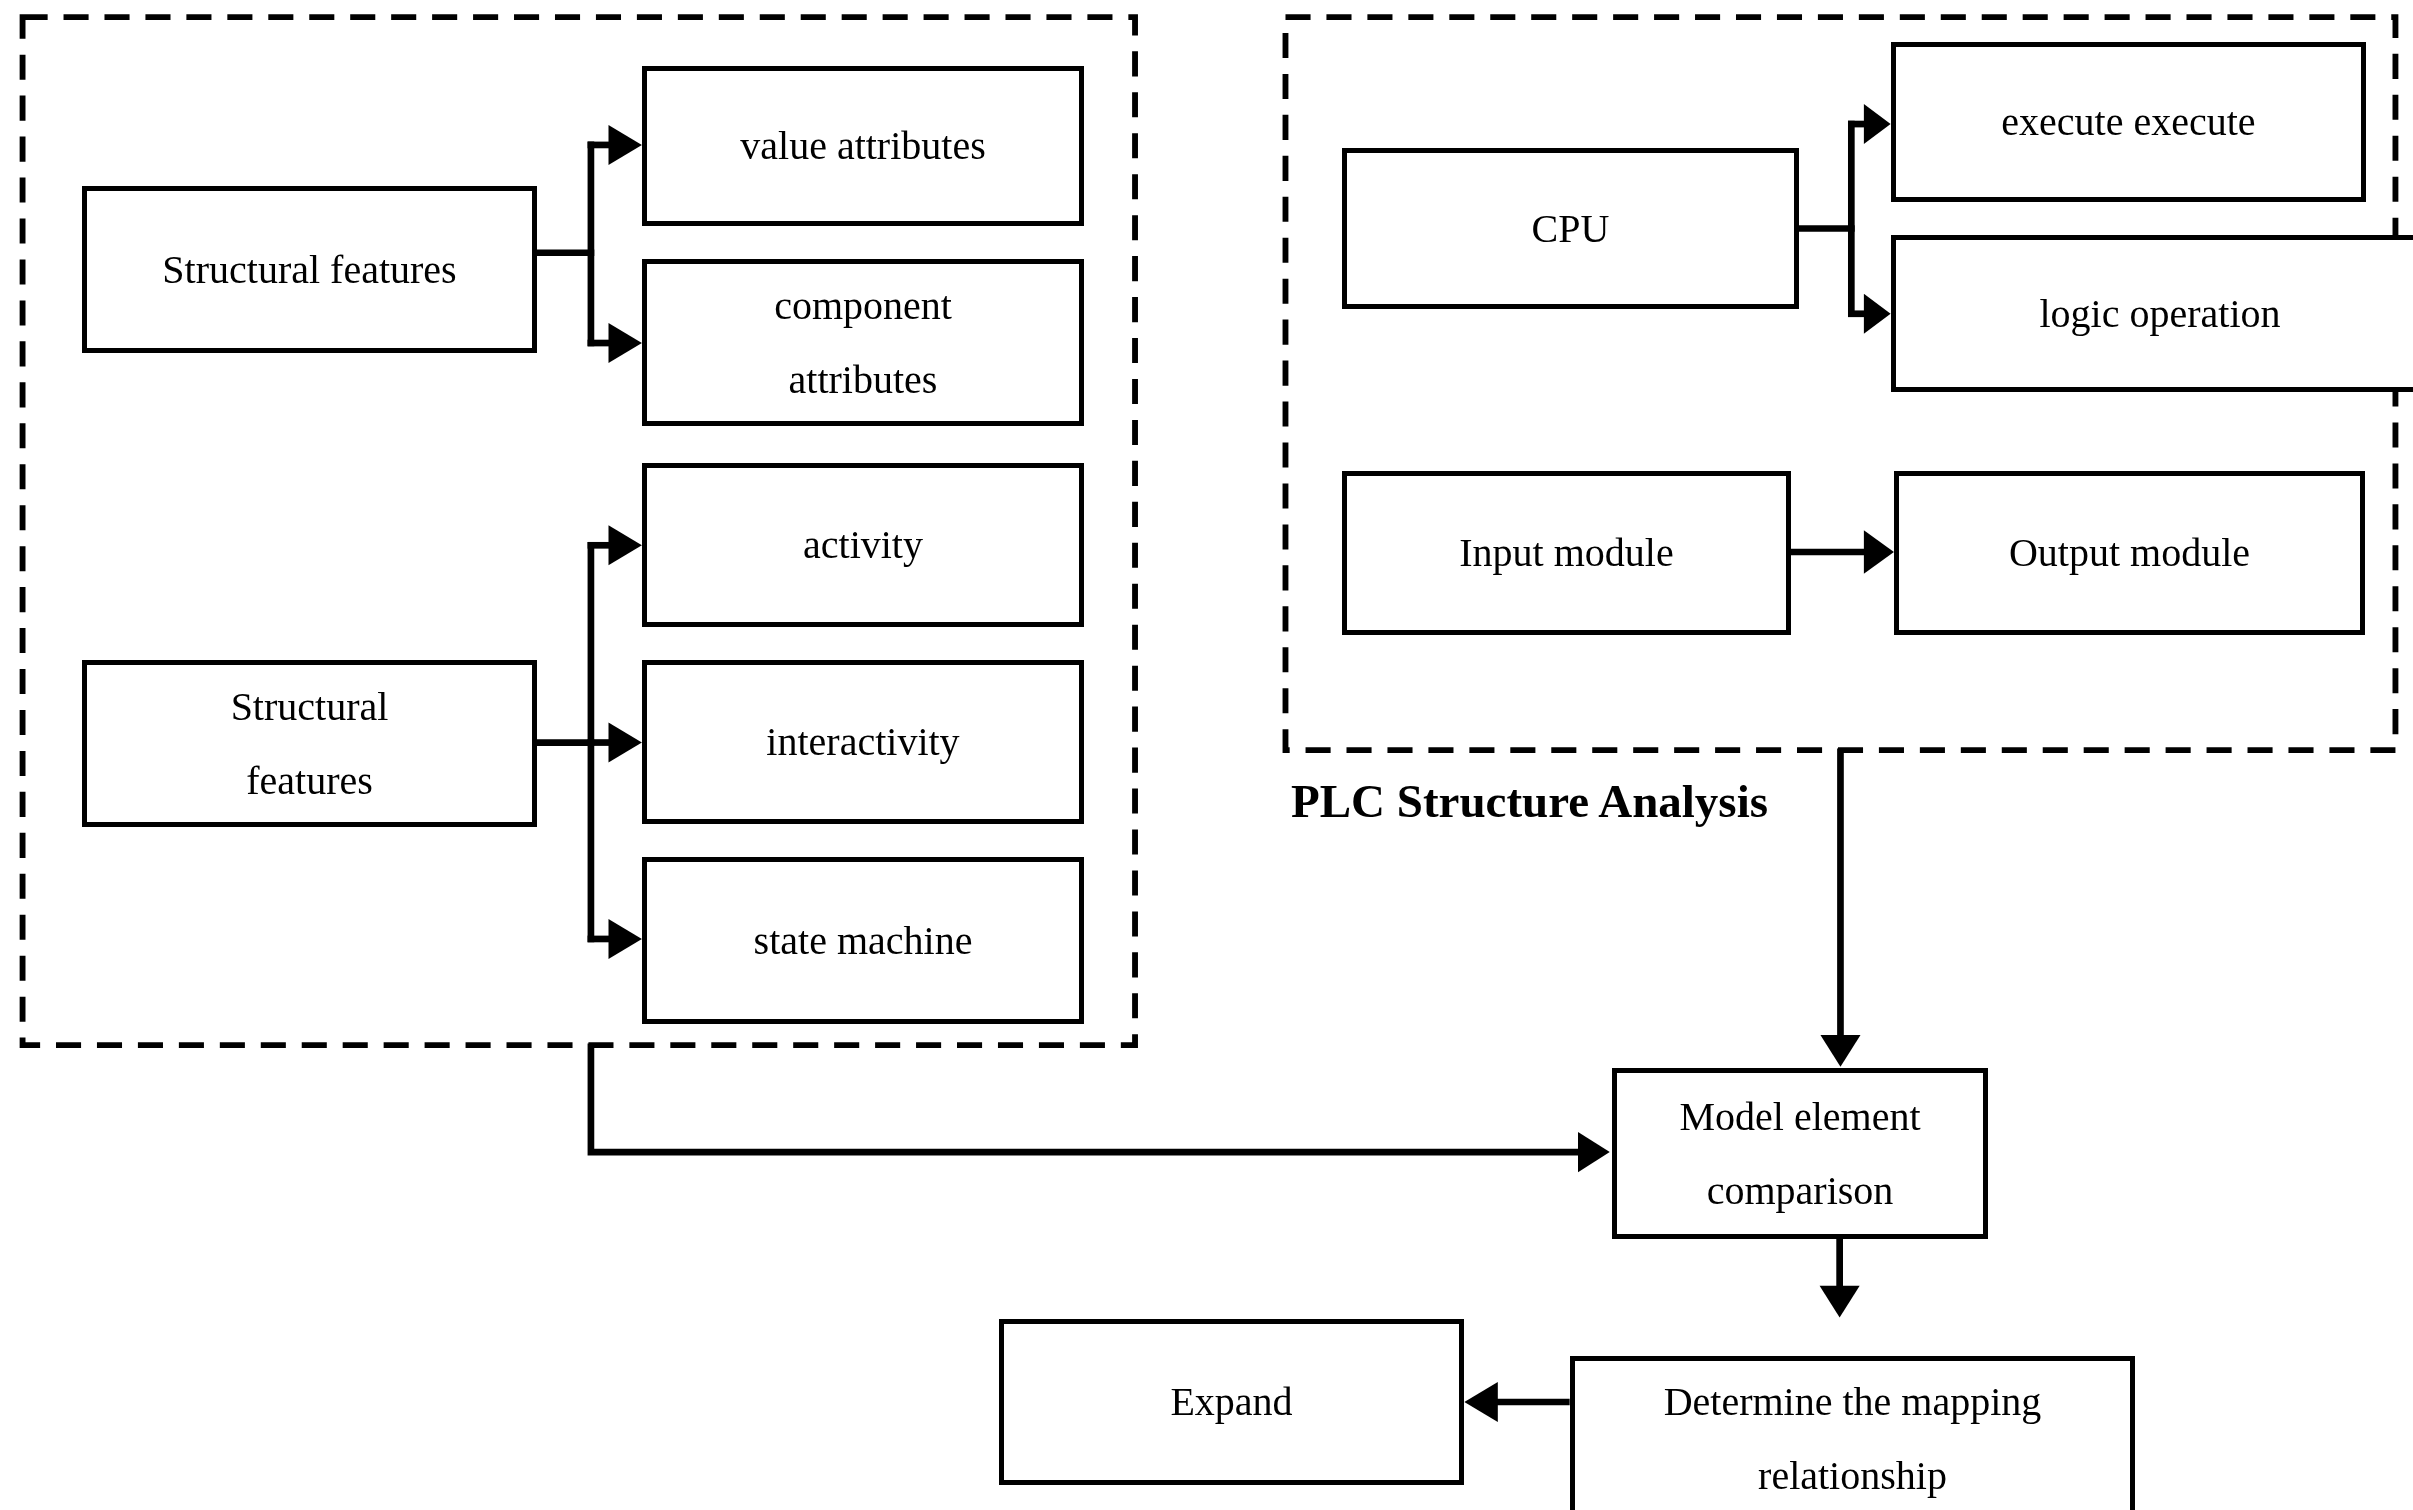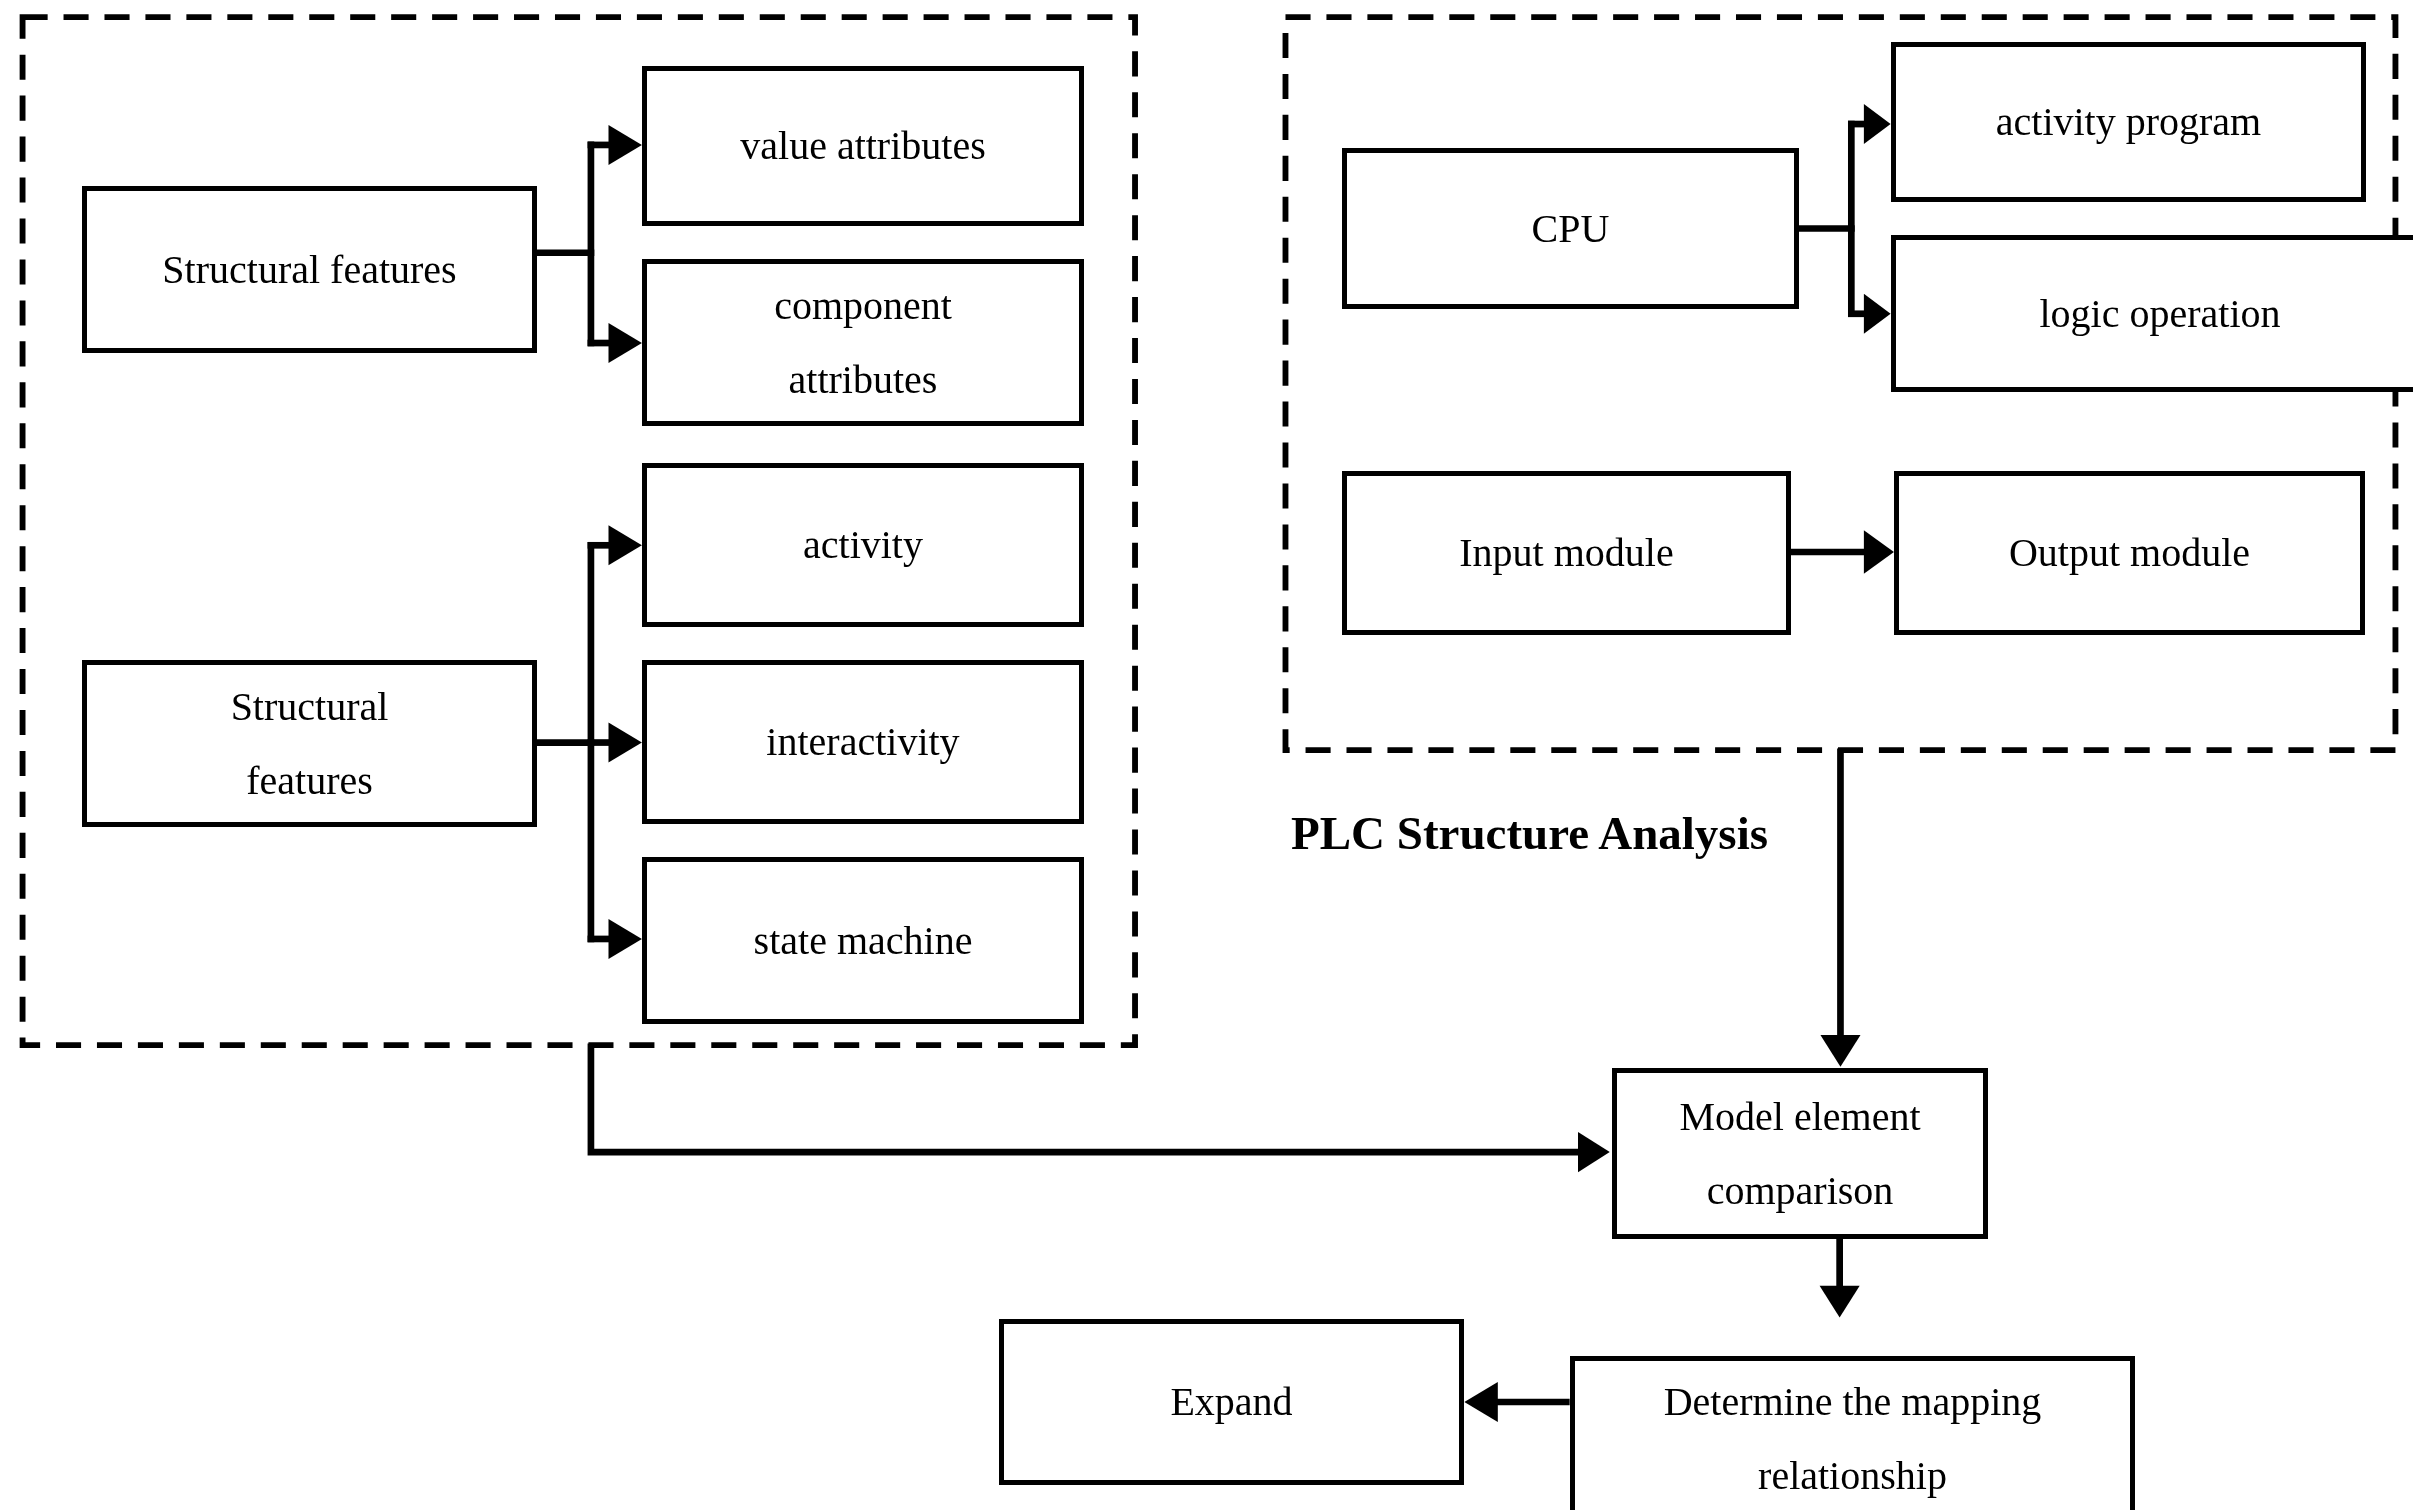--- a/index.html
+++ b/index.html
@@ -27,21 +27,20 @@
     background:var(--box-fill-color);
     display:flex;align-items:center;justify-content:center;
     text-align:center;font-size:40px;line-height:1.85;
   }
   .node span{display:inline-block;}
   .narrow span{max-width:276px;}
   .mid span{max-width:368px;}
   .group-label{
     position:absolute;font-weight:bold;font-size:47px;line-height:1.1;
     white-space:nowrap;
-    margin-top:32px;
   }
 </style>
 </head>
 <body>
 
 <div class="stage">
 
   <svg class="wires" viewBox="0 0 2887 1807">
 
     <rect class="groupbox" x="27" y="20" width="1331" height="1230"></rect>
@@ -121,21 +120,21 @@
     <span>interactivity</span>
   </div>
   <div class="node" style="left:642px;top:857px;width:442px;height:167px">
     <span>state machine</span>
   </div>
 
   <div class="node" style="left:1342px;top:148px;width:457px;height:161px">
     <span>CPU</span>
   </div>
   <div class="node" style="left:1891px;top:42px;width:475px;height:160px">
-    <span>activity program</span>
+    <span>execute execute</span>
   </div>
   <div class="node" style="left:1891px;top:235px;width:538px;height:157px">
     <span>logic operation</span>
   </div>
   <div class="node" style="left:1342px;top:471px;width:449px;height:164px">
     <span>Input module</span>
   </div>
   <div class="node" style="left:1894px;top:471px;width:471px;height:164px">
     <span>Output module</span>
   </div>

